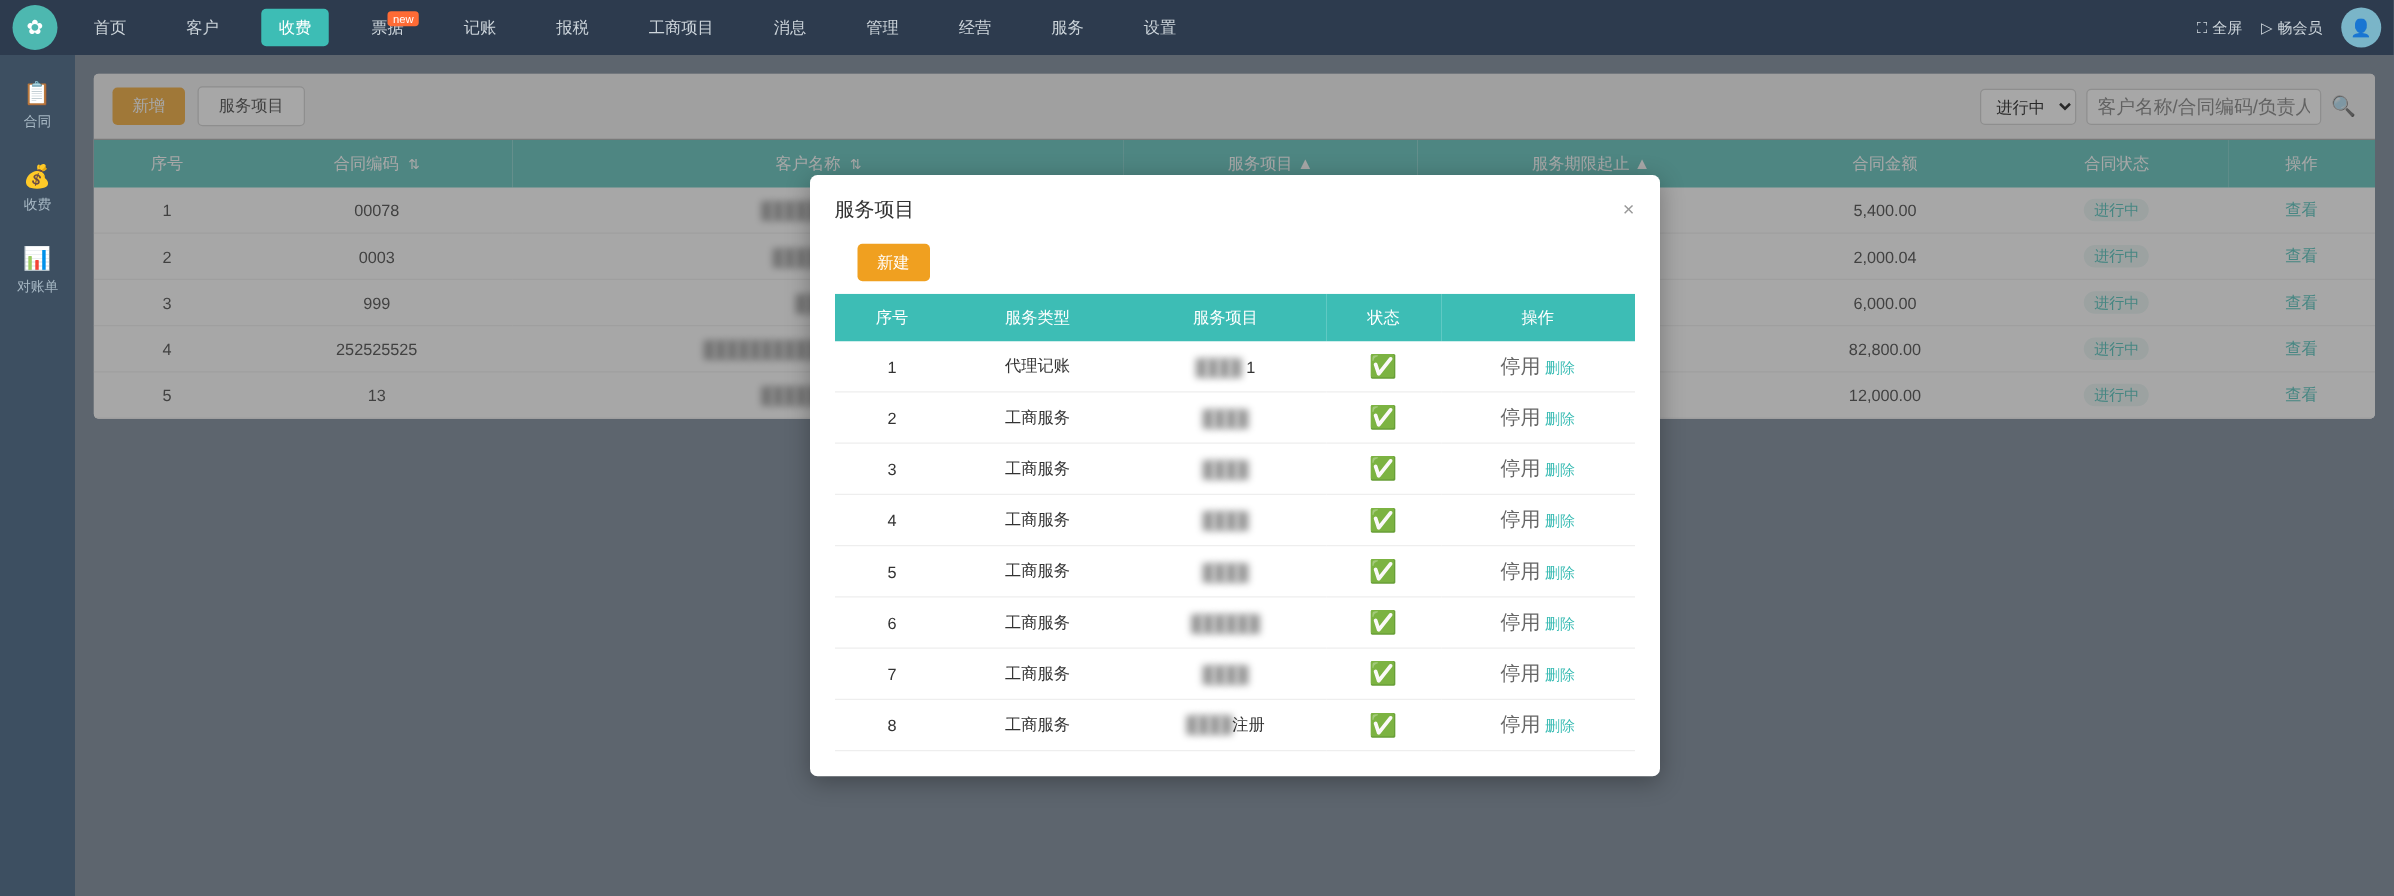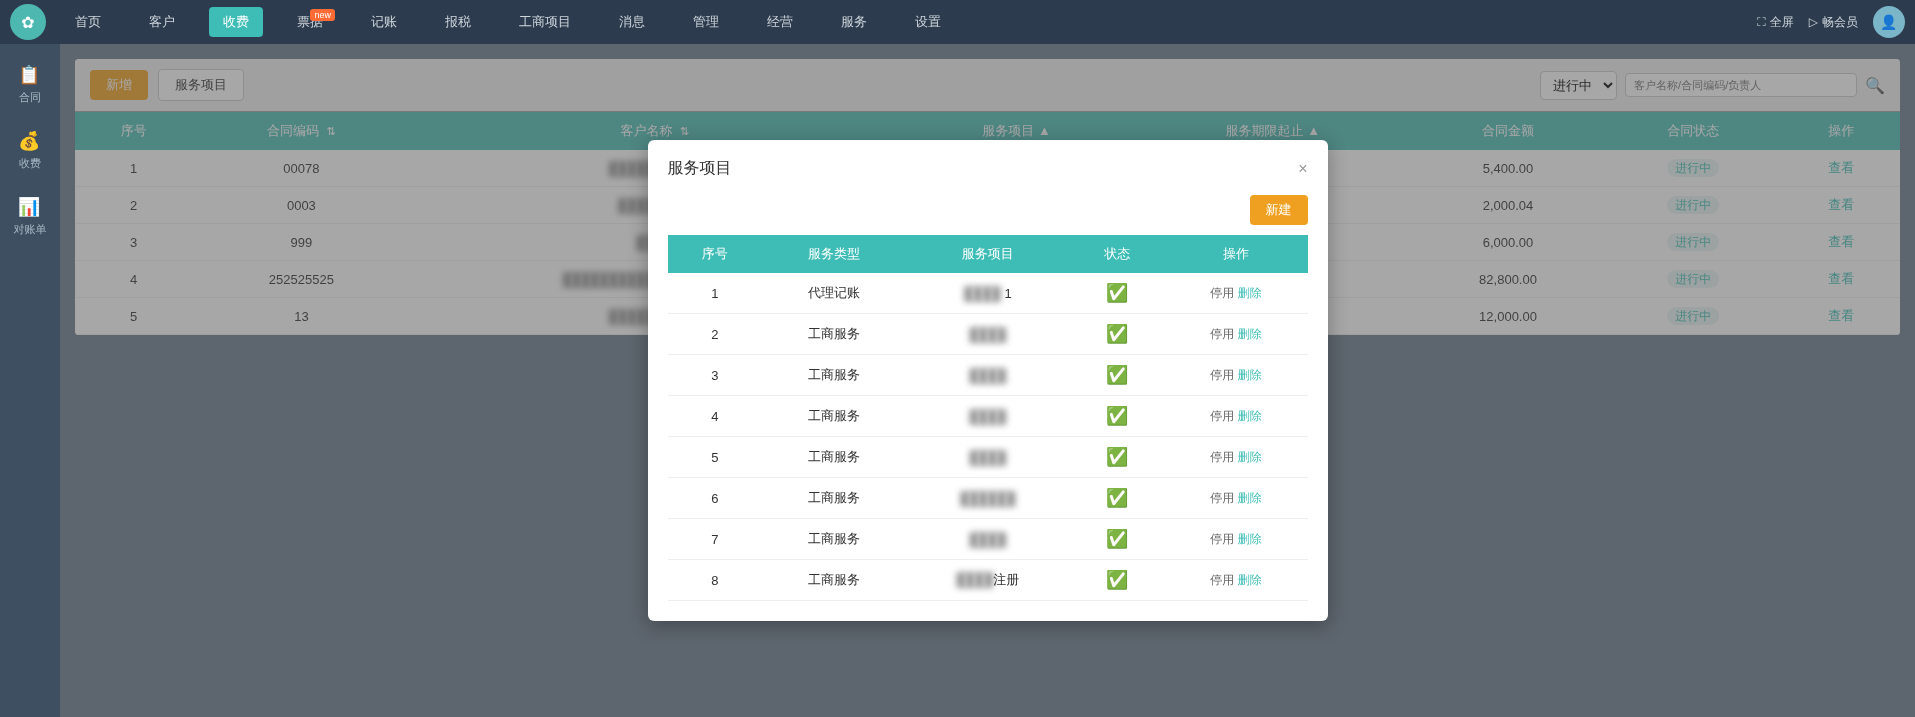--- a/index.html
+++ b/index.html
@@ -163,22 +163,22 @@
       border: 1px solid #ccc;
       padding: 5px 8px;
       border-radius: 4px;
       font-size: 13px;
       background: white;
     }
     .search-input {
       border: 1px solid #ccc;
       padding: 5px 8px;
       border-radius: 4px;
-      font-size: 11px;
-      width: 232px;
+      font-size: 15px;
+      width: 188px;
     }
     .search-icon-btn {
       background: none;
       border: none;
       cursor: pointer;
       font-size: 16px;
       color: #666;
     }
 
     
@@ -261,21 +261,20 @@
       cursor: pointer;
       font-size: 16px;
       color: #999;
       background: none;
       border: none;
       line-height: 1;
     }
     .modal-toolbar {
       padding: 6px 20px 10px;
       display: flex;
-      justify-content: flex-end;
       margin-left: 18px;
     }
     .modal-body {
       flex: 1;
       overflow-y: auto;
       padding: 0 20px 20px;
     }
     .modal-table {
       width: 100%;
       border-collapse: collapse;
@@ -299,21 +298,21 @@
     }
     .status-check {
       color: #3dbdb5;
       font-size: 18px;
     }
     .action-stop {
       color: #666;
       cursor: pointer;
       background: none;
       border: none;
-      font-size: 12px;
+      font-size: 16px;
     }
     .action-delete {
       color: #3dbdb5;
       cursor: pointer;
       background: none;
       border: none;
       font-size: 12px;
       text-align: right;
     }
   </style>

